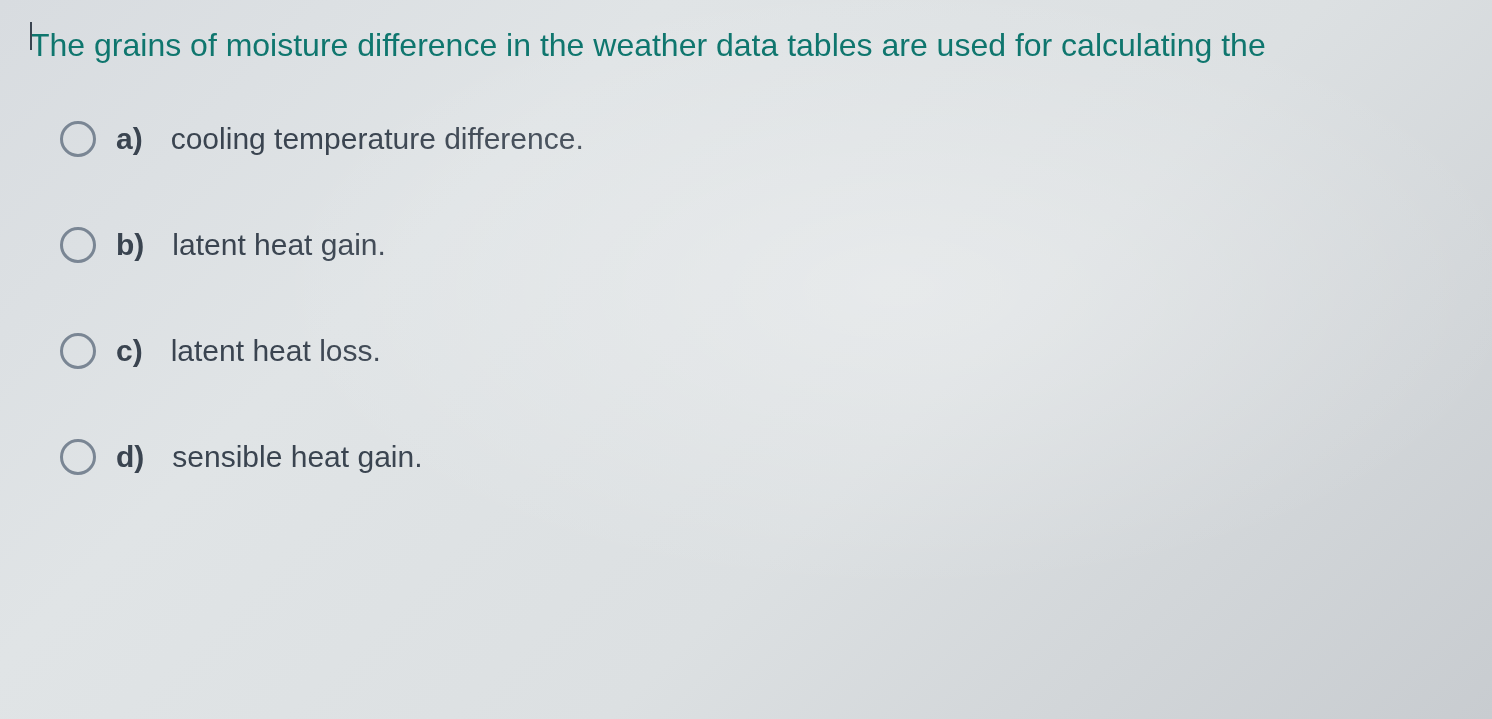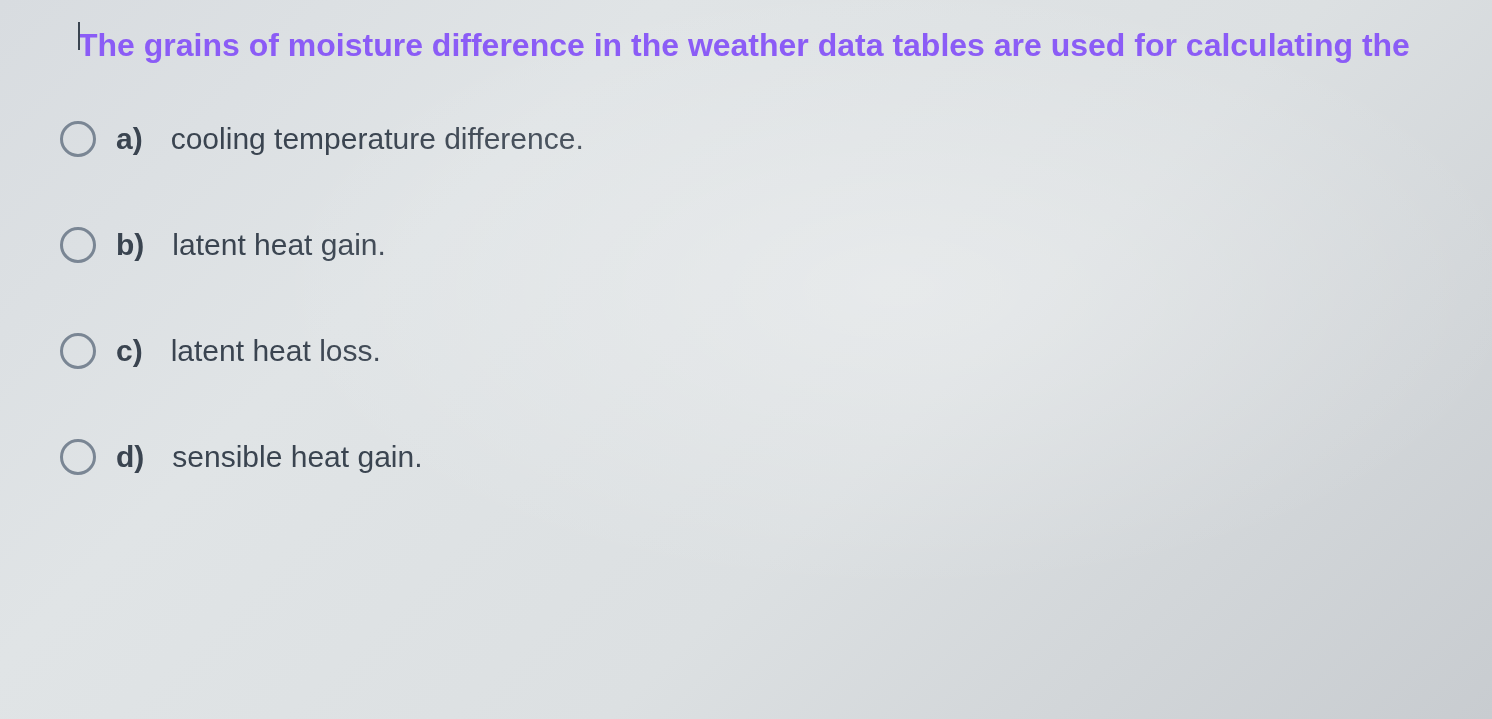--- a/index.html
+++ b/index.html
@@ -21,26 +21,25 @@
       position: absolute;
       top: 0;
       left: 0;
       right: 0;
       bottom: 0;
       background: radial-gradient(ellipse at 60% 40%, rgba(255,255,255,0.3) 0%, transparent 50%);
       pointer-events: none;
     }
     .question-text {
       font-size: 32px;
-      font-weight: 700;
-      color: #8b5cf6;
+      font-weight: 400;
+      color: #0f766e;
       line-height: 1.6;
       margin-bottom: 50px;
       position: relative;
-      margin-left: 48px;
     }
     .question-text::before {
       content: '';
       position: absolute;
       left: 0;
       top: 2px;
       width: 2px;
       height: 28px;
       background: #3a4450;
     }

